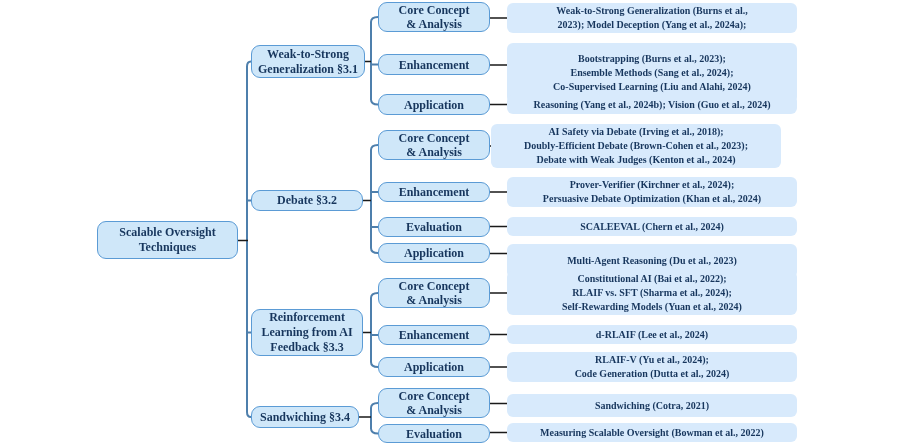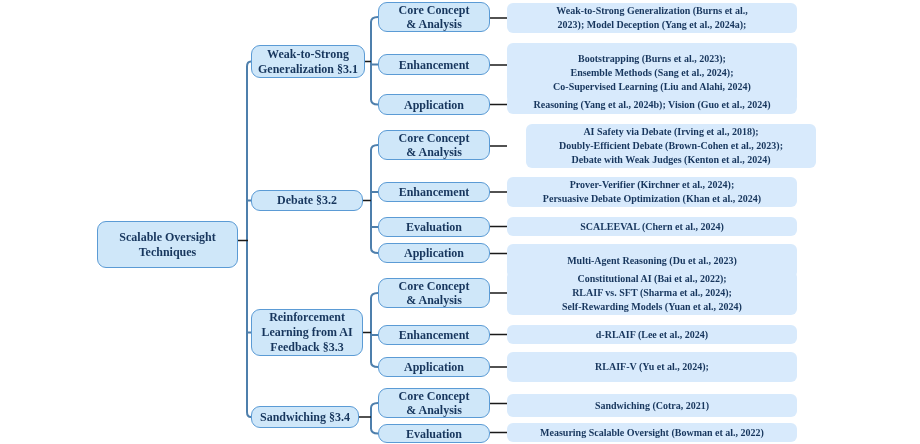--- a/index.html
+++ b/index.html
@@ -32,21 +32,21 @@
          M378 293 Q371 293 371 298 L371 362 Q371 367 378 367  M371 335 H378
          M378 403 Q371 403 371 408 L371 428.5 Q371 433.5 378 433.5" fill="none" stroke="#4E7FAC" stroke-width="2"></path>
 
     <path d="M238 240.5 H248
          M365 61.5 H371  M363 200.5 H371  M362 332.5 H371  M358 417 H371
          M490 18 H507    M490 65 H507    M490 104.5 H507  M490 146 H507
          M490 192 H507   M490 226.5 H507 M490 253.5 H507  M490 293 H507
          M490 334.5 H507 M490 367 H507   M490 403.5 H507  M490 432.5 H507" fill="none" stroke="#1A1A1A" stroke-width="1.6"></path>
   </svg>
 
-  <div class="node lvl1" style="left:97px;top:221px;width:141px;height:47px;">
+  <div class="node lvl1" style="left:97px;top:221px;width:141px;height:38px;">
     <div class="ln">Scalable Oversight</div>
     <div class="ln">Techniques</div>
   </div>
 
   <div class="node lvl2" style="left:251px;top:45px;width:114px;height:33px;">
     <div class="ln">Weak-to-Strong</div>
     <div class="ln">Generalization §3.1</div>
   </div>
   <div class="node lvl2" style="left:251px;top:190px;width:112px;height:21px;">
     <div class="ln">Debate §3.2</div>
@@ -110,21 +110,21 @@
   </div>
   <div class="leaf" style="left:507px;top:43px;width:290px;height:60px;">
     <div class="ln">Bootstrapping (Burns et al., 2023);</div>
     <div class="ln">Ensemble Methods (Sang et al., 2024);</div>
     <div class="ln">Co-Supervised Learning (Liu and Alahi, 2024)</div>
   </div>
   <div class="leaf" style="left:507px;top:95px;width:290px;height:19px;">
     <div class="ln">Reasoning (Yang et al., 2024b); Vision (Guo et al., 2024)</div>
   </div>
 
-  <div class="leaf" style="left:526px;top:124px;width:290px;height:44px;">
+  <div class="leaf" style="left:491px;top:124px;width:290px;height:44px;">
     <div class="ln">AI Safety via Debate (Irving et al., 2018);</div>
     <div class="ln">Doubly-Efficient Debate (Brown-Cohen et al., 2023);</div>
     <div class="ln">Debate with Weak Judges (Kenton et al., 2024)</div>
   </div>
   <div class="leaf" style="left:507px;top:177px;width:290px;height:30px;">
     <div class="ln">Prover-Verifier (Kirchner et al., 2024);</div>
     <div class="ln">Persuasive Debate Optimization (Khan et al., 2024)</div>
   </div>
   <div class="leaf" style="left:507px;top:217px;width:290px;height:19px;">
     <div class="ln">SCALEEVAL (Chern et al., 2024)</div>
@@ -136,20 +136,21 @@
   <div class="leaf" style="left:507px;top:271px;width:290px;height:44px;">
     <div class="ln">Constitutional AI (Bai et al., 2022);</div>
     <div class="ln">RLAIF vs. SFT (Sharma et al., 2024);</div>
     <div class="ln">Self-Rewarding Models (Yuan et al., 2024)</div>
   </div>
   <div class="leaf" style="left:507px;top:325px;width:290px;height:19px;">
     <div class="ln">d-RLAIF (Lee et al., 2024)</div>
   </div>
   <div class="leaf" style="left:507px;top:352px;width:290px;height:30px;">
     <div class="ln">RLAIF-V (Yu et al., 2024);</div>
+    <div class="ln">Code Generation (Dutta et al., 2024)</div>
   </div>
 
   <div class="leaf" style="left:507px;top:394px;width:290px;height:23px;">
     <div class="ln">Sandwiching (Cotra, 2021)</div>
   </div>
   <div class="leaf" style="left:507px;top:423px;width:290px;height:19px;">
     <div class="ln">Measuring Scalable Oversight (Bowman et al., 2022)</div>
   </div>
 
 </div>

